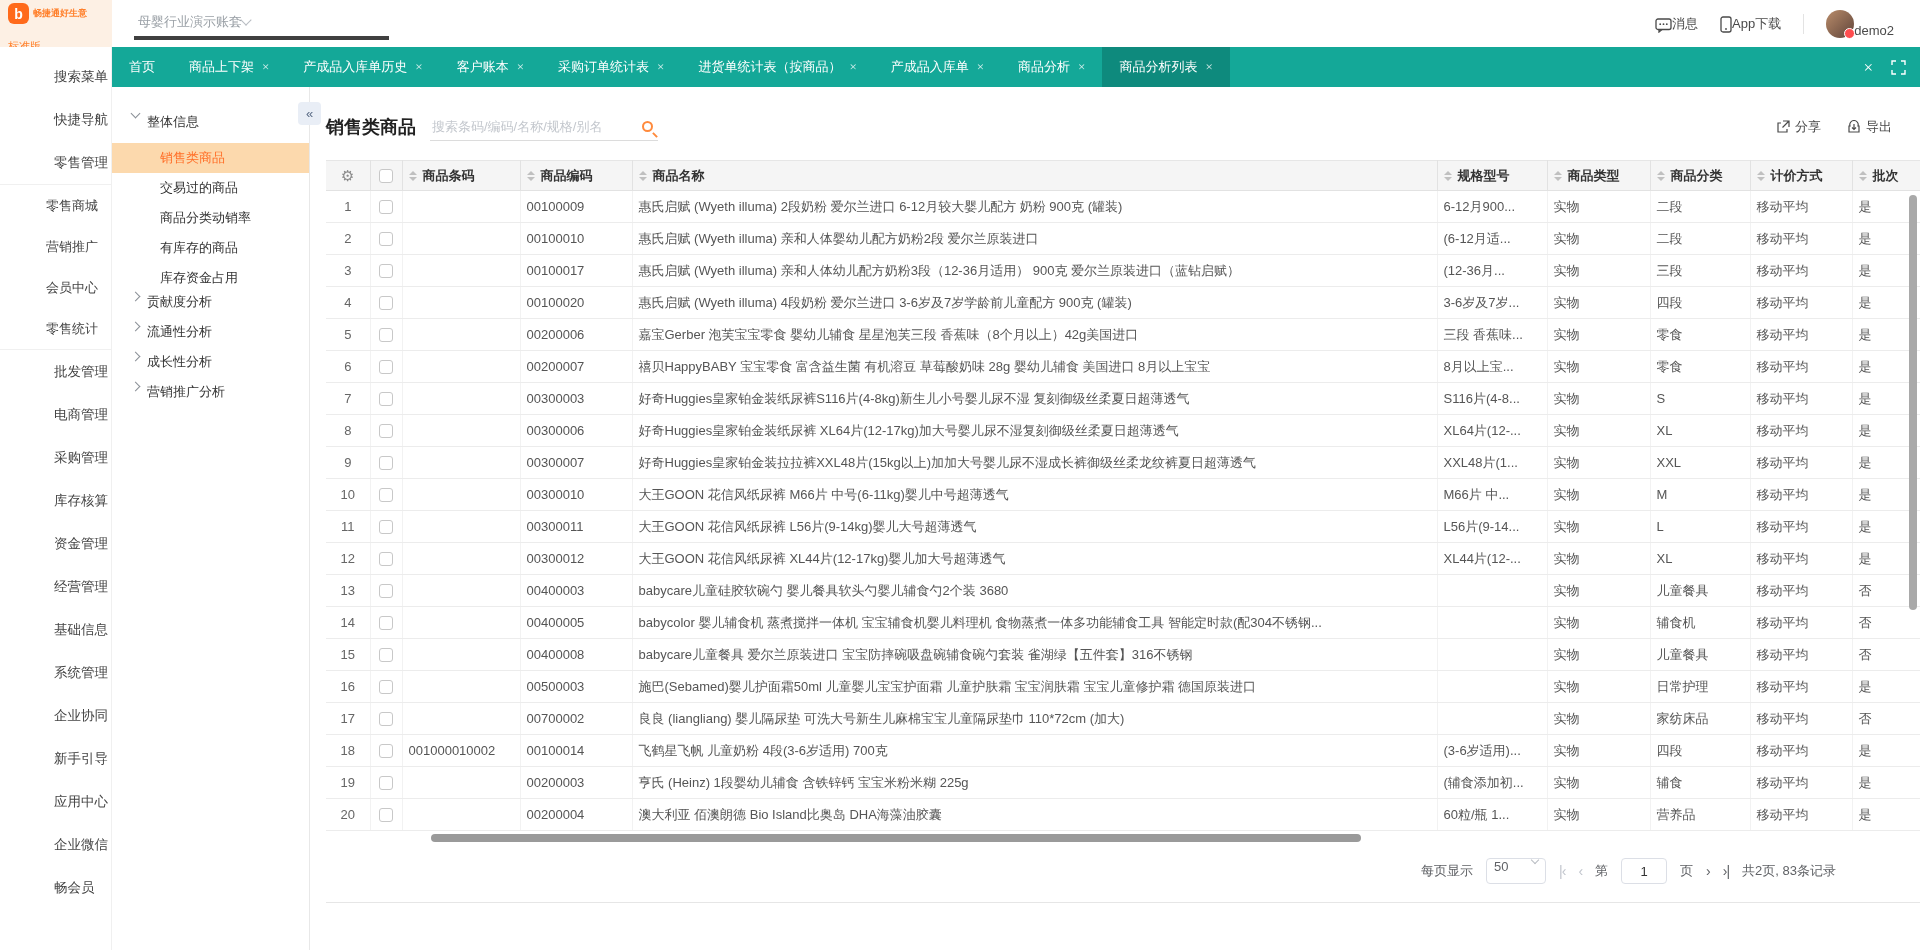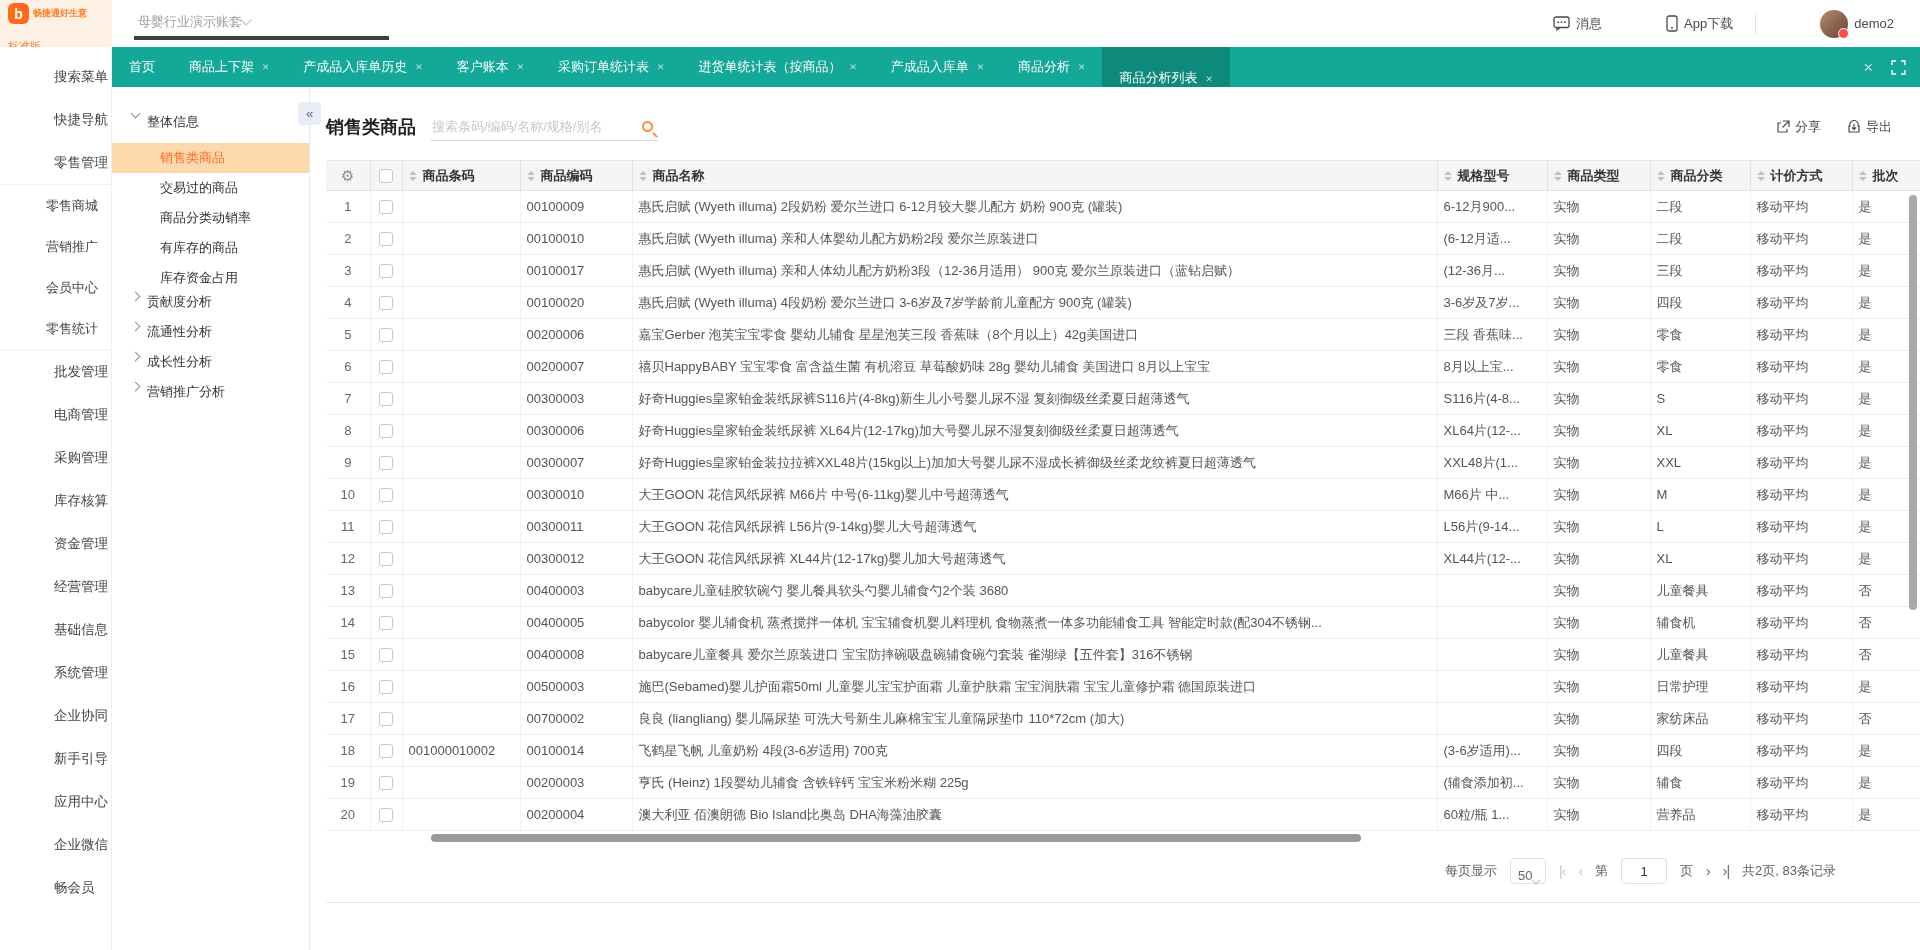--- a/index.html
+++ b/index.html
@@ -15,42 +15,42 @@
   .brand-top{display:flex;align-items:center;gap:4px;}
   .logo-mark{width:21px;height:21px;border-radius:6px;background:#ff6a1b;color:#fff;
     font-weight:bold;font-size:14px;display:flex;align-items:center;justify-content:center;}
   .brand-name{color:#ff7f2a;font-size:9px;font-weight:bold;white-space:nowrap;}
   .brand-edition{color:#ff7f2a;font-size:11px;margin-top:15px;}
   .account{margin-left:22px;align-self:center;width:255px;display:flex;align-items:center;
     justify-content:flex-start;border-bottom:4px solid #404040;padding:5px 4px;color:#9aa0a6;cursor:pointer;}
   .chevron-down{width:8px;height:8px;border-right:1px solid #b8bcc2;border-bottom:1px solid #b8bcc2;
     transform:rotate(45deg);margin-top:-4px;}
   .top-actions{margin-left:auto;display:flex;align-items:center;gap:22px;padding-right:26px;color:#4a4a4a;}
-  .top-act{display:flex;align-items:center;gap:6px;cursor:pointer;margin-left:42px;}
+  .top-act{display:flex;align-items:flex-end;cursor:pointer;}
   .vdiv{width:1px;height:20px;background:#e3e3e3;}
   .avatar{width:28px;height:28px;border-radius:50%;background:linear-gradient(135deg,#b98c6a,#5f443a);
     position:relative;}
   .avatar::after{content:"";position:absolute;right:-1px;bottom:-1px;width:9px;height:9px;
     border-radius:50%;background:#ff4d4f;border:1.5px solid #fff;}
   .icon-svg{display:block;}
   
   .app-body{display:flex;height:903px;}
   .sidebar{width:112px;border-right:1px solid #f0f0f0;padding-top:8px;overflow:hidden;background:#fff;}
   .side-item{height:43px;display:flex;align-items:center;gap:6px;padding-left:54px;
     font-size:13.5px;color:#444;cursor:pointer;white-space:nowrap;}
   .side-arrow{font-size:8px;color:#555;}
   .side-sub{border-top:1px solid #f0f0f0;border-bottom:1px solid #f0f0f0;}
   .side-sub .side-item{height:41px;padding-left:46px;font-size:13px;}
   .right-col{flex:1;display:flex;flex-direction:column;min-width:0;}
   
   .tabbar{height:40px;background:var(--teal);display:flex;align-items:stretch;font-family:Liberation Serif, serif;}
   .tabs{display:flex;align-items:stretch;overflow:hidden;}
   .tab{display:flex;align-items:center;gap:8px;padding:0 17px;color:#fff;font-size:13px;
     cursor:pointer;white-space:nowrap;}
-  .tab.active{background:var(--teal-dark);align-items:flex-end;}
+  .tab.active{background:var(--teal-dark);}
   .tab-close{font-size:13px;opacity:.85;cursor:pointer;}
   .tab-tools{margin-left:auto;display:flex;align-items:center;gap:18px;padding-right:14px;color:#fff;}
   .tool-close{font-size:17px;cursor:pointer;line-height:1;}
   
   .content-row{flex:1;display:flex;min-height:0;}
   .panel{width:198px;border-right:1px solid var(--line);padding-top:26px;position:relative;
     font-size:13px;color:#333;flex-shrink:0;}
   .panel-group-header{height:30px;display:flex;align-items:flex-start;gap:8px;padding-left:20px;cursor:pointer;}
   .caret-open{width:7px;height:7px;border-right:1px solid #8a8f96;border-bottom:1px solid #8a8f96;
     transform:rotate(45deg);margin-top:-3px;}
@@ -94,22 +94,22 @@
   .sort i{display:block;width:0;height:0;border-left:4px solid transparent;border-right:4px solid transparent;}
   .sort .up{border-bottom:4px solid #c0c0c0;}
   .sort .dn{border-top:4px solid #c0c0c0;}
   .h-scrollbar{height:10px;position:relative;margin-top:3px;}
   .h-thumb{position:absolute;left:105px;width:930px;height:8px;border-radius:4px;background:#9a9a9a;cursor:pointer;}
   .v-scrollbar{position:absolute;right:3px;top:108px;width:8px;height:415px;border-radius:4px;
     background:#a9a9a9;z-index:5;cursor:pointer;}
   
   .pagination{display:flex;align-items:center;justify-content:flex-end;gap:13px;
     padding:14px 84px 18px 0;color:#606266;border-bottom:1px solid #e6e6e6;margin-left:16px;}
-  .select-box{width:36px;height:26px;border:1px solid #dcdfe6;border-radius:4px;display:flex;
-    align-items:flex-end;justify-content:space-between;padding:0 7px;cursor:pointer;color:#606266;}
+  .select-box{width:60px;height:26px;border:1px solid #dcdfe6;border-radius:4px;display:flex;
+    align-items:flex-start;justify-content:space-between;padding:0 7px;cursor:pointer;color:#606266;}
   .select-box .chevron-down{width:6px;height:6px;margin-top:-2px;}
   .pg-arrow{font-size:14px;cursor:pointer;letter-spacing:-1px;}
   .pg-arrow.disabled{color:#c0c4cc;cursor:default;}
   .page-input{width:46px;height:26px;border:1px solid #dcdfe6;border-radius:4px;text-align:center;
     font-size:13px;color:#333;outline:none;}
 </style>
 </head>
 <body>
 
 <header class="topbar">

